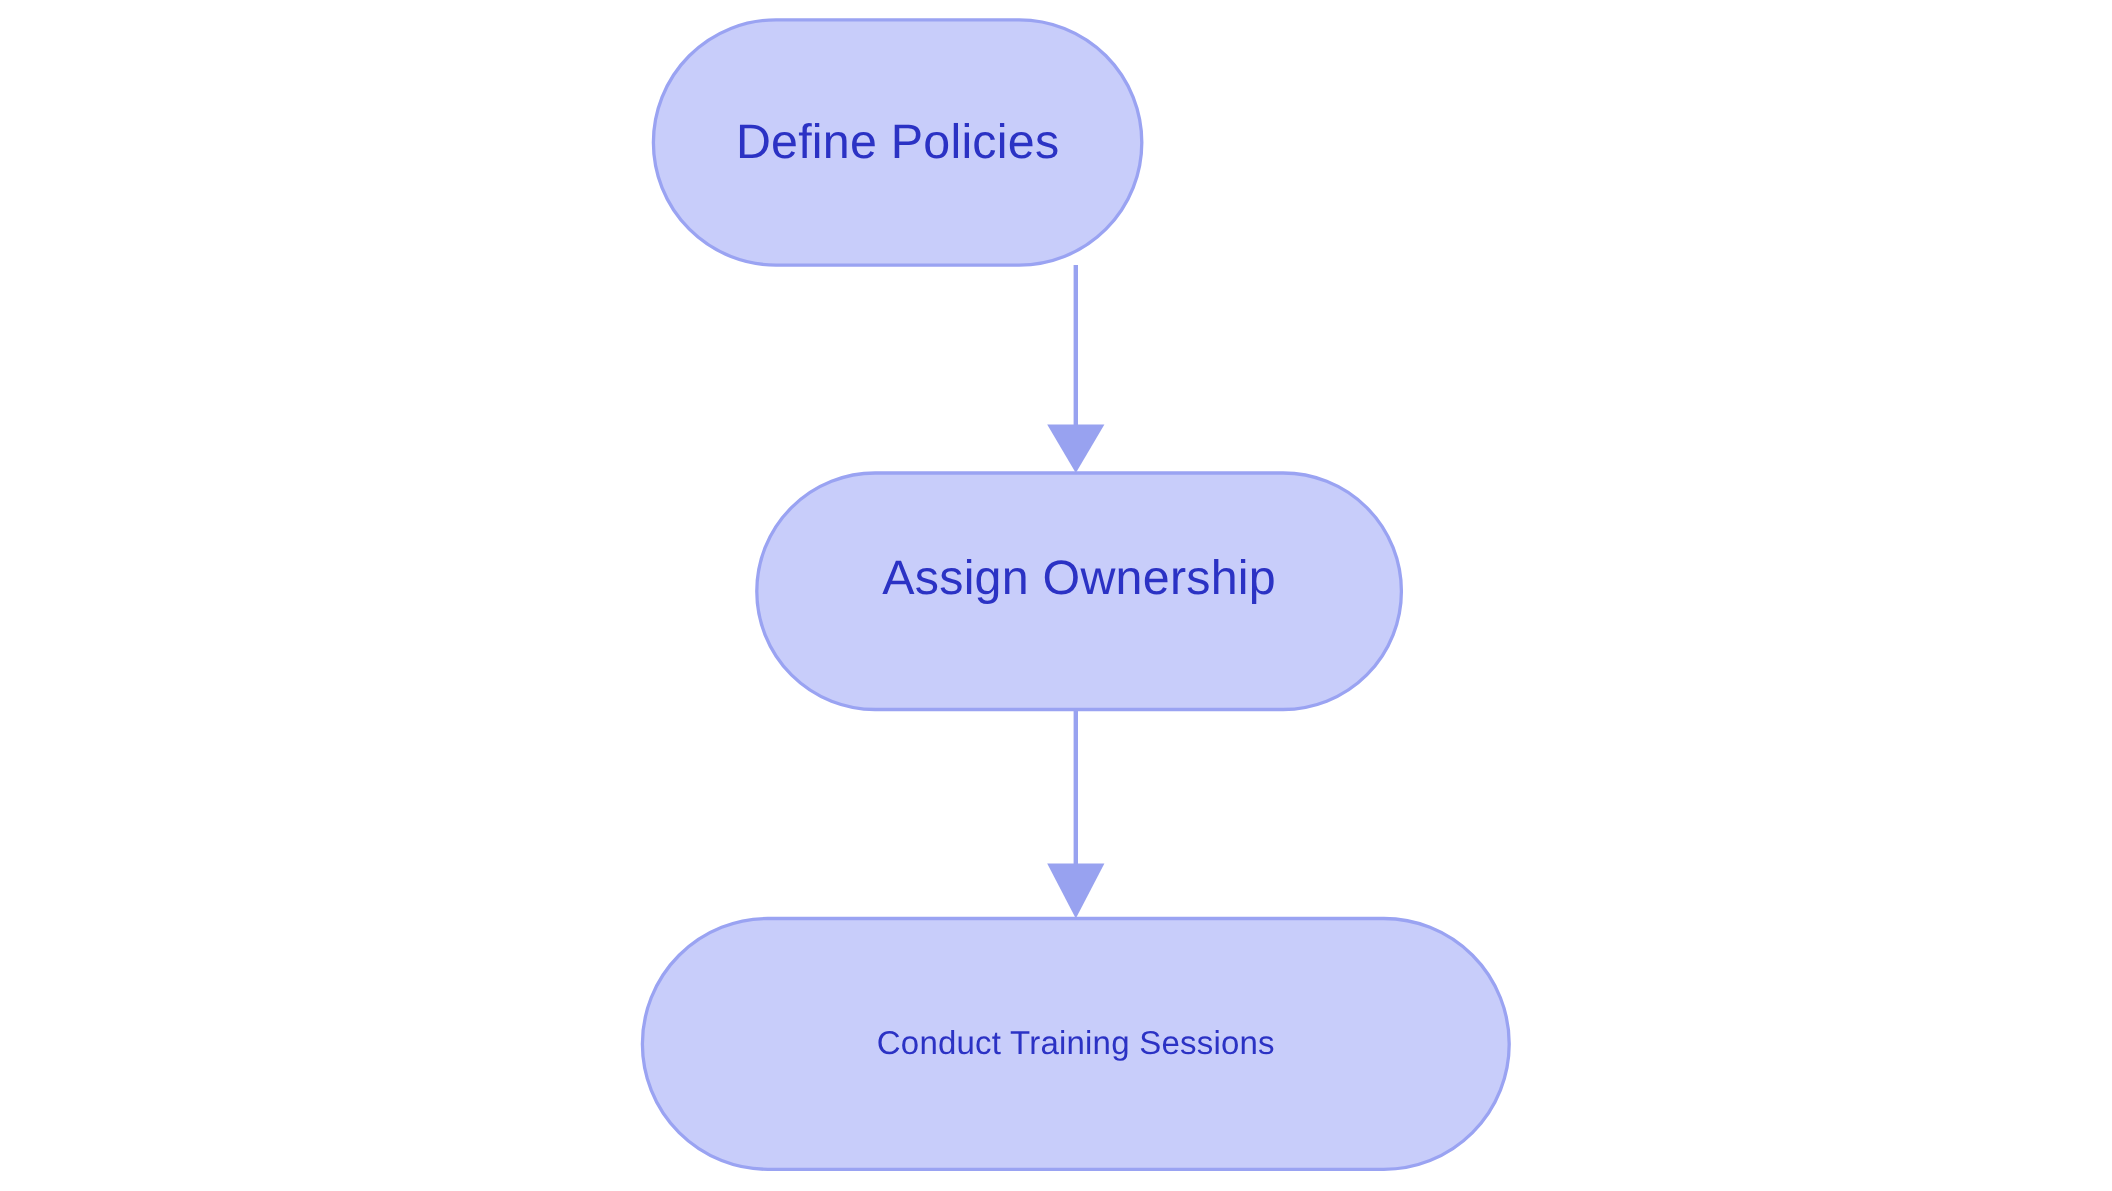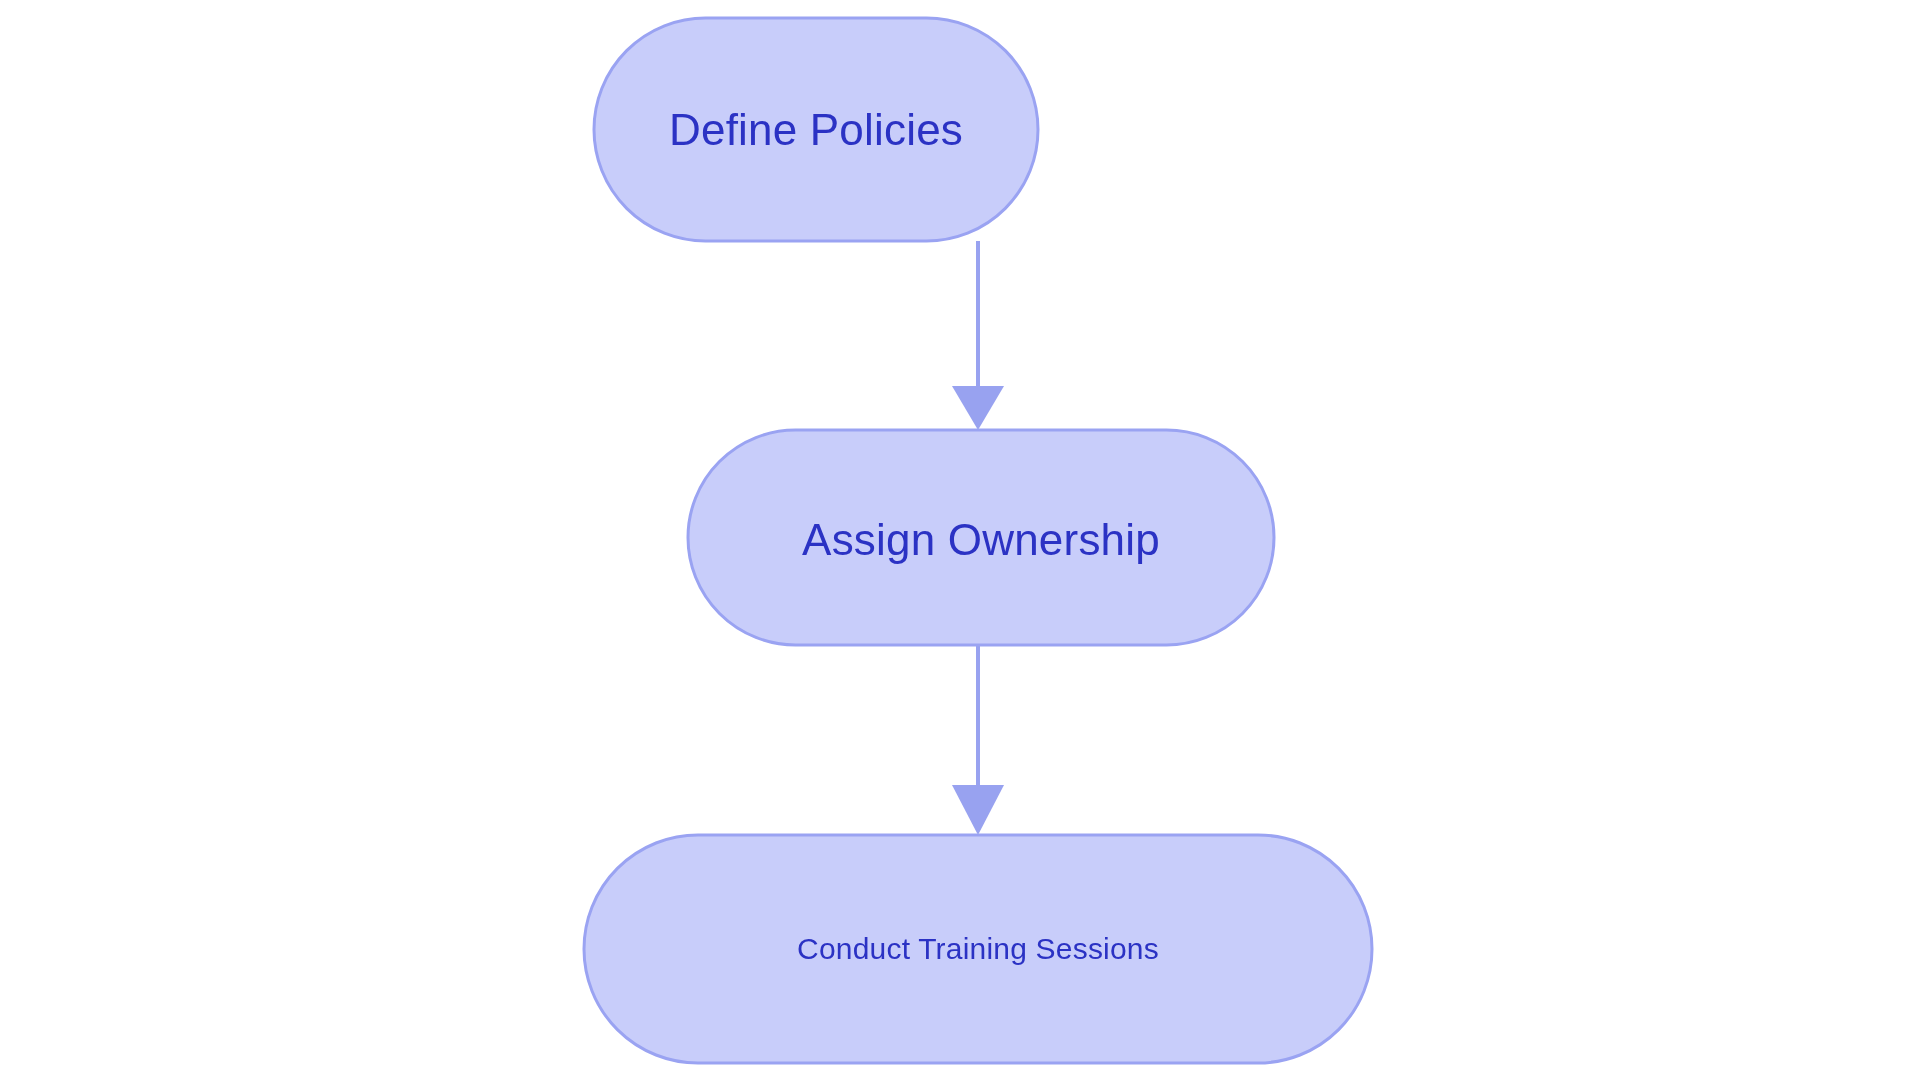--- a/index.html
+++ b/index.html
@@ -71,17 +71,17 @@
 
     <rect x="578" y="18" width="444" height="223" rx="111.5" ry="111.5" fill="#c8cdfa" stroke="#9aa3f2" stroke-width="3"></rect>
 
     <rect x="672" y="430" width="586" height="215" rx="107.5" ry="107.5" fill="#c8cdfa" stroke="#9aa3f2" stroke-width="3"></rect>
 
     <rect x="568" y="835" width="788" height="228" rx="114" ry="114" fill="#c8cdfa" stroke="#9aa3f2" stroke-width="3"></rect>
   </svg>
 
   <div class="node-label" id="label-node-1" style="left: 578px; top: 18px; width: 444px; height: 223px; color: rgb(43, 50, 196);">Define Policies</div>
 
-  <div class="node-label" id="label-node-2" style="left: 672px; top: 432px; width: 586px; height: 215px; color: rgb(43, 50, 196);">Assign Ownership</div>
+  <div class="node-label" id="label-node-2" style="left: 672px; top: 418px; width: 586px; height: 215px; color: rgb(43, 50, 196);">Assign Ownership</div>
 
   <div class="node-label" id="label-node-3" style="left: 568px; top: 835px; width: 788px; height: 228px; color: rgb(43, 50, 196);">Conduct Training Sessions</div>
 
 </div>
 
 </body></html>

